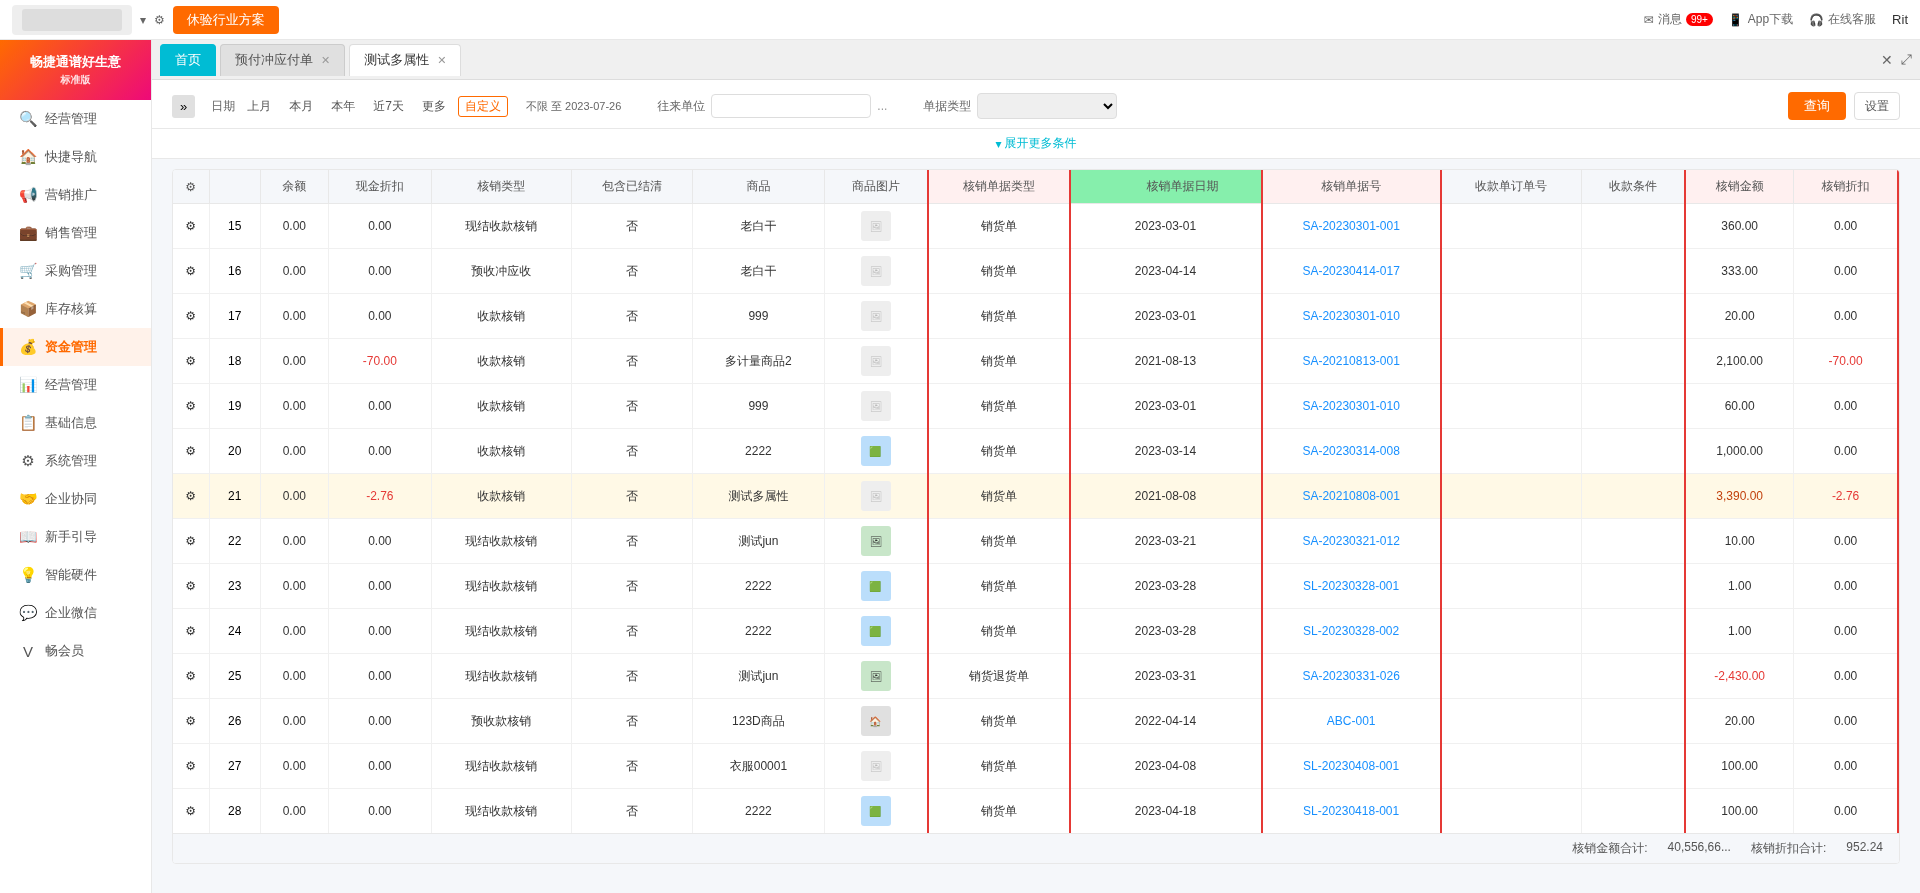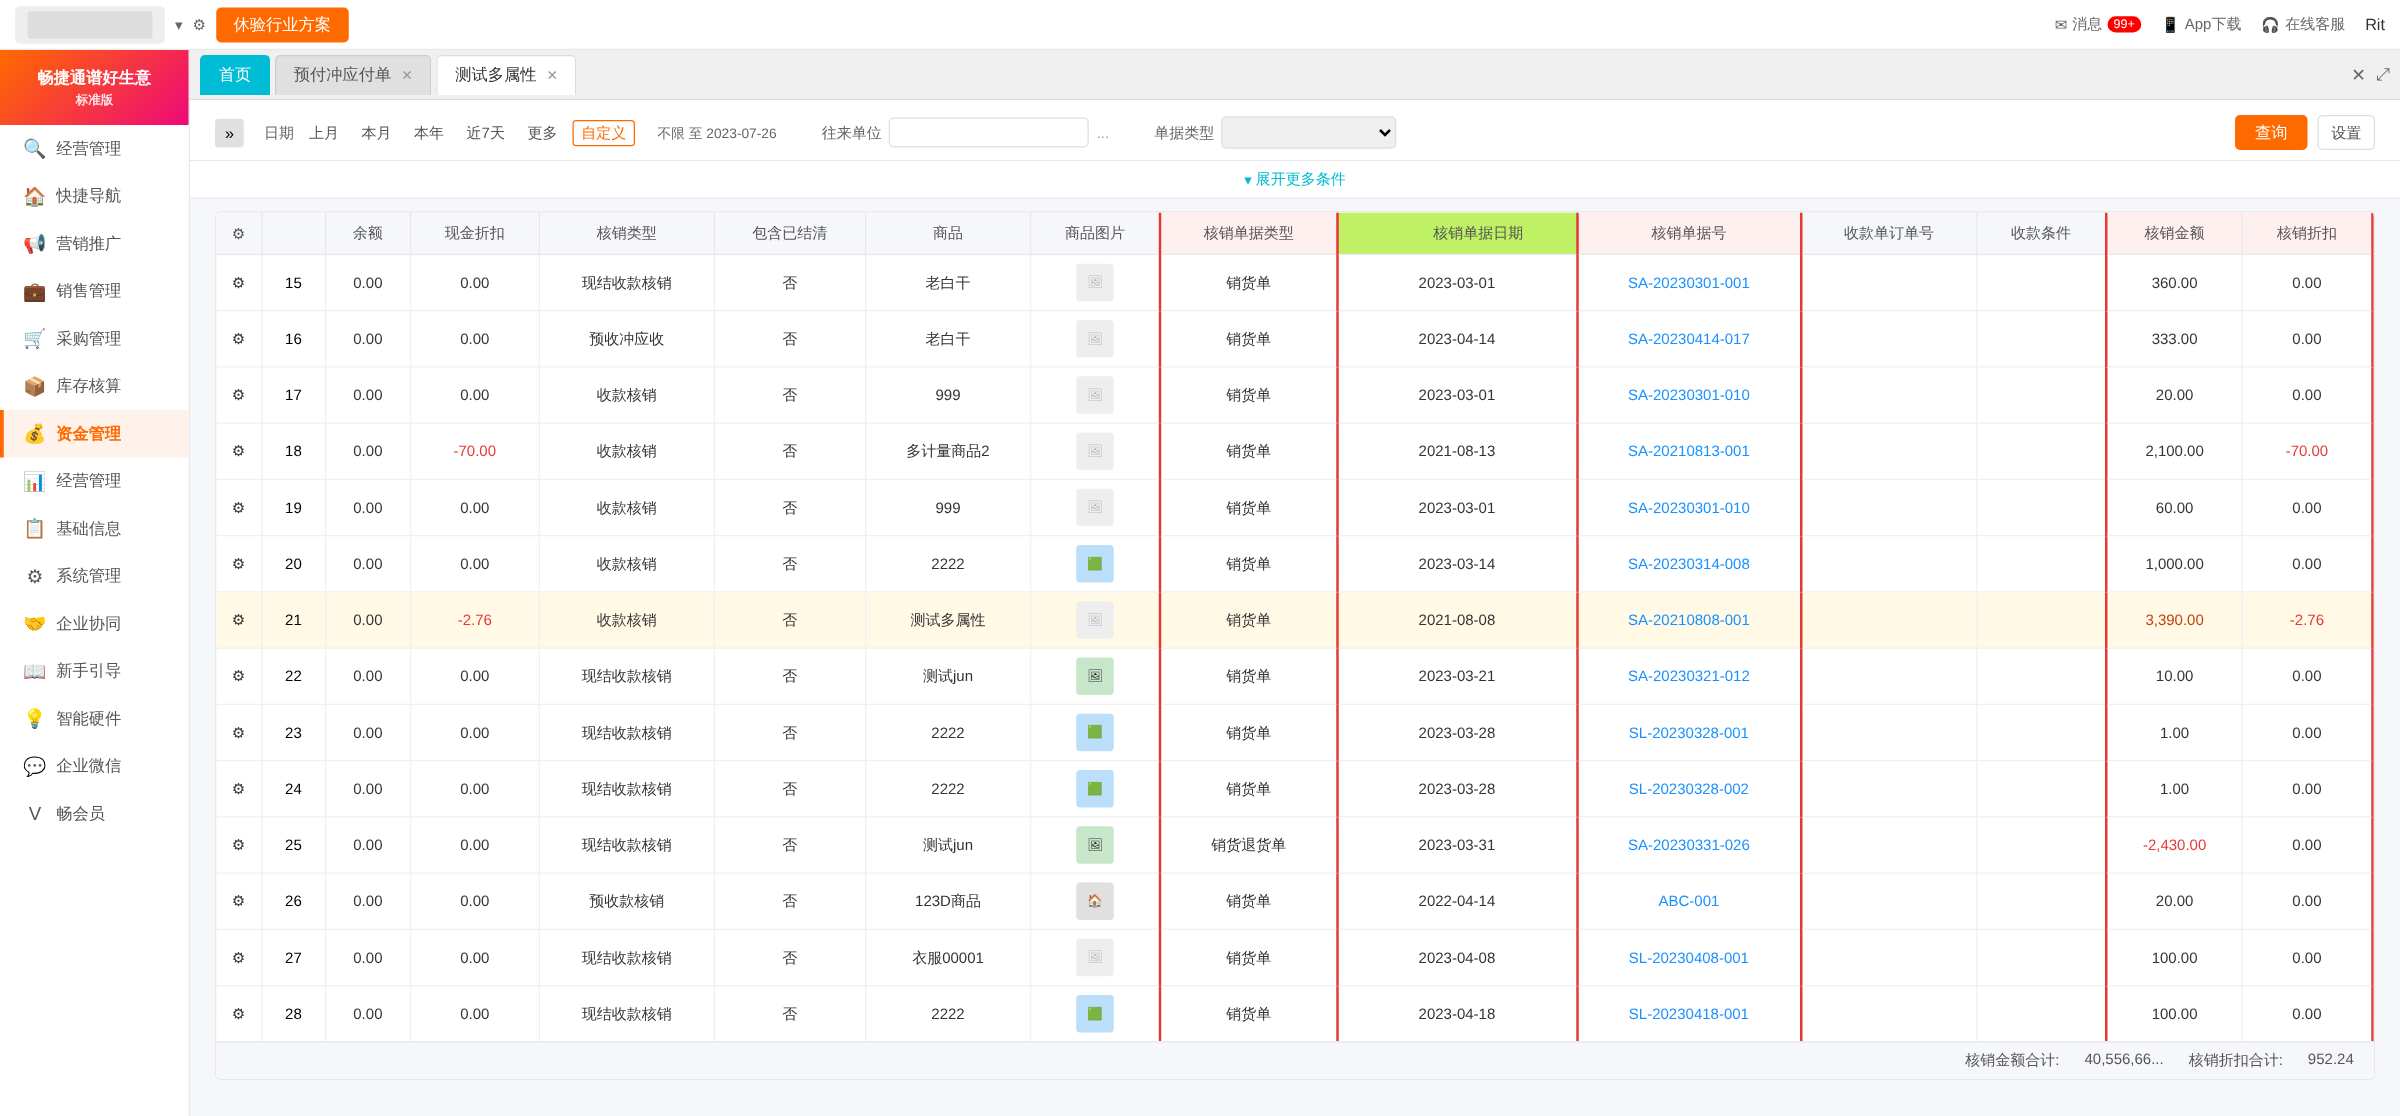--- a/index.html
+++ b/index.html
@@ -337,21 +337,21 @@
               <tr>
                 <th class="col-settings">⚙</th>
                 <th></th>
                 <th>余额</th>
                 <th>现金折扣</th>
                 <th>核销类型</th>
                 <th>包含已结清</th>
                 <th>商品</th>
                 <th>商品图片</th>
                 <th style="border-left:2px solid #e53935;border-right:2px solid #e53935;background:#fff0f0;">核销单据类型</th>
-                <th style="border-left:2px solid #e53935;border-right:2px solid #e53935;background:#bef264;padding-left:44px;">核销单据日期</th>
+                <th style="border-left:2px solid #e53935;border-right:2px solid #e53935;background:#86efac;padding-left:44px;">核销单据日期</th>
                 <th style="border-left:2px solid #e53935;border-right:2px solid #e53935;background:#fff0f0;">核销单据号</th>
                 <th>收款单订单号</th>
                 <th>收款条件</th>
                 <th style="border-left:2px solid #e53935;background:#fff0f0;">核销金额</th>
                 <th style="border-right:2px solid #e53935;background:#fff0f0;">核销折扣</th>
               </tr>
             </thead>
             <tbody id="table-body">
             <tr>
     <td style="cursor:pointer;">⚙</td>

